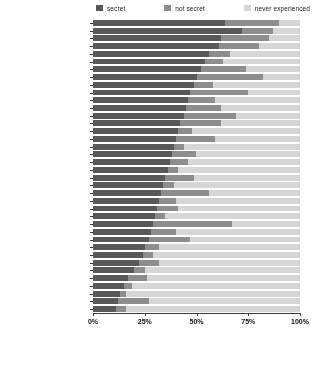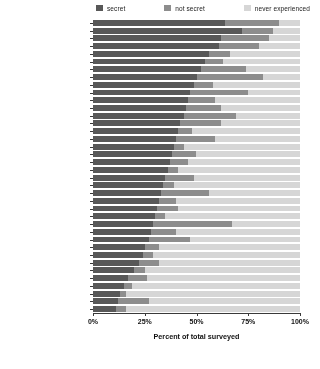--- a/index.html
+++ b/index.html
@@ -352,16 +352,15 @@
         <div class="xlabel" style="left: 0px;">0%</div>
         <div class="xtick" style="left: 51.75px;"></div>
         <div class="xlabel" style="left: 51.75px;">25%</div>
         <div class="xtick" style="left: 103.5px;"></div>
         <div class="xlabel" style="left: 103.5px;">50%</div>
         <div class="xtick" style="left: 155.25px;"></div>
         <div class="xlabel" style="left: 155.25px;">75%</div>
         <div class="xtick" style="left: 207px;"></div>
         <div class="xlabel" style="left: 207px;">100%</div>
       </div>
-    <div class="xtitle">Percent of total surveyed</div>
   </div>
 
 </div>
 
 </body></html>

